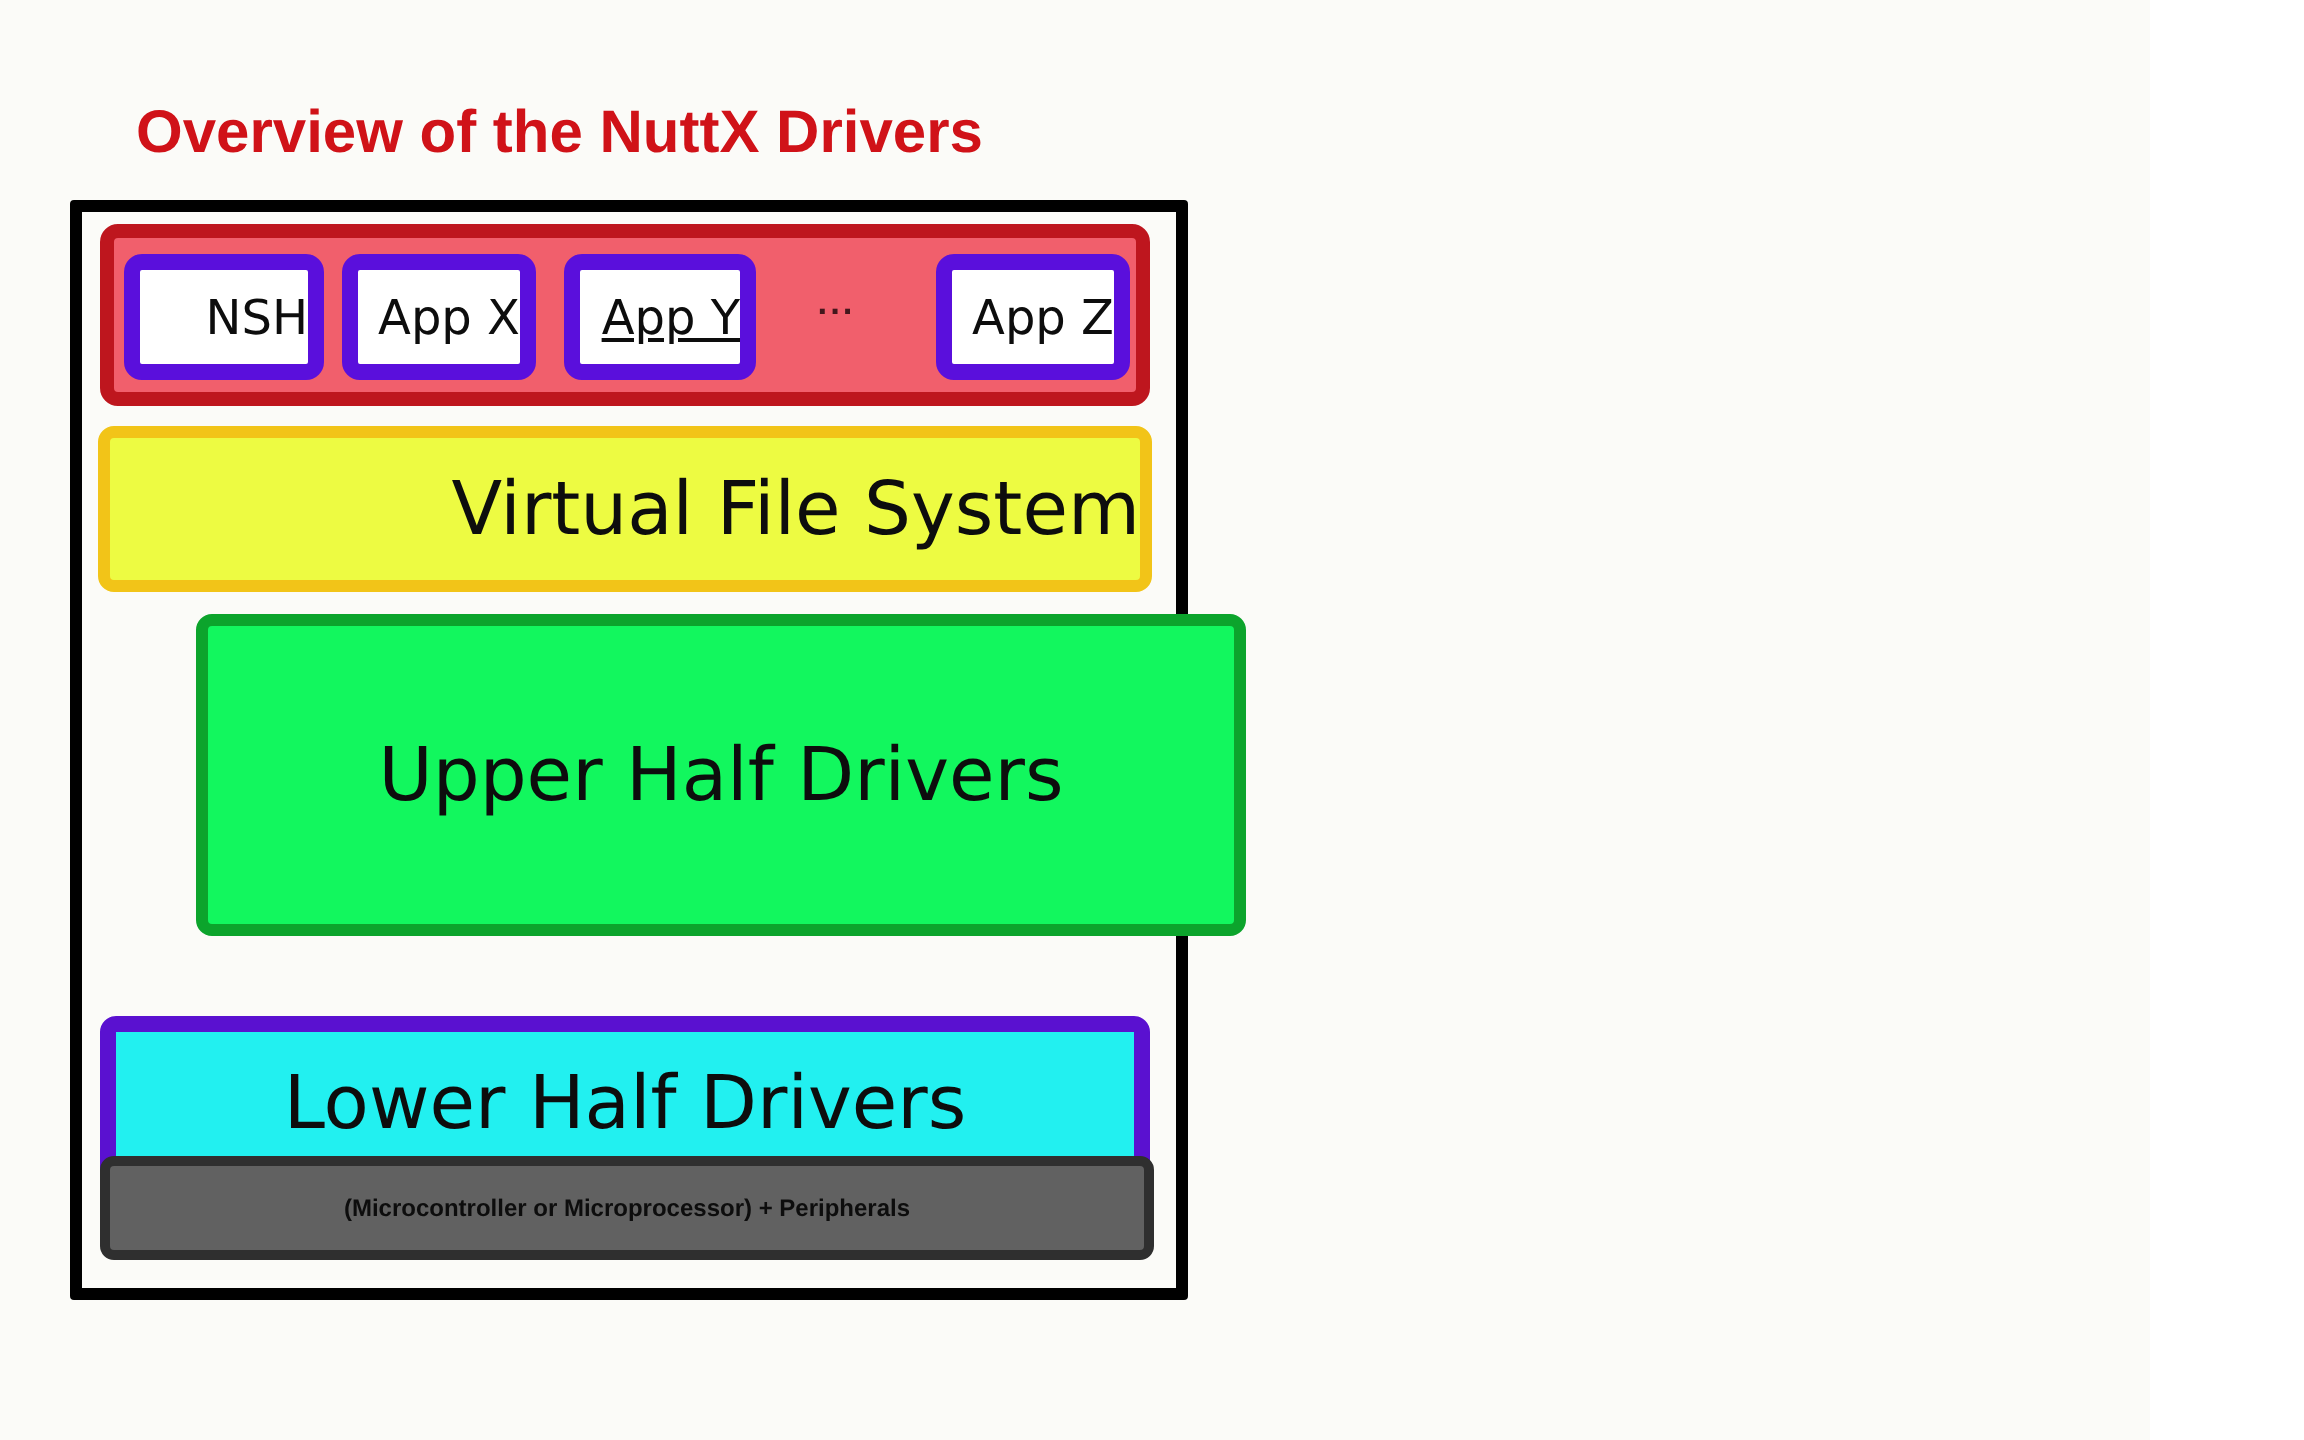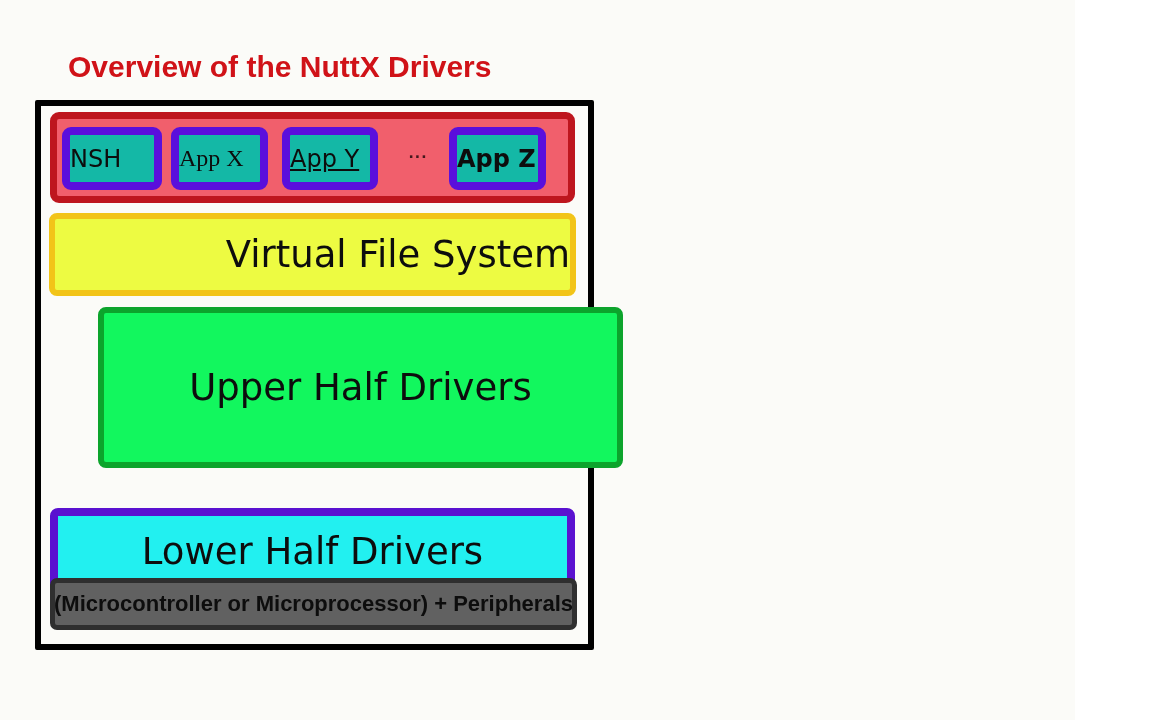--- a/index.html
+++ b/index.html
@@ -52,33 +52,33 @@
     height: 91px;
     background: #F15F6C;
     border: 7px solid #BE161E;
     border-radius: 9px;
   }
   .app-box {
     position: absolute;
     top: 8px;
     height: 63px;
     box-sizing: border-box;
-    background: #14b8a6;
+    background: #ffffff;
     border: 8px solid #5A0FDC;
     border-radius: 9px;
     display: flex;
     align-items: center;
-    justify-content: flex-start;
+    justify-content: flex-end;
     font-size: 24px;
     white-space: nowrap;
   }
   .app-nsh  { left: 5px;   width: 100px; }
-  .app-x    { left: 114px; width: 97px; font-family: Liberation Serif, serif; }
+  .app-x    { left: 114px; width: 97px; }
   .app-y    { left: 225px; width: 96px; text-decoration: underline; }
-  .app-z    { left: 392px; width: 97px; font-weight: bold; }
+  .app-z    { left: 411px; width: 97px; }
   .ellipsis {
     position: absolute;
     left: 336px;
     top: 26px;
     width: 50px;
     text-align: center;
     font-size: 14px;
     font-weight: 700;
     color: #44171c;
     letter-spacing: 1px;
@@ -118,21 +118,21 @@
   }
   .hw-layer {
     left: 9px;
     top: 472px;
     width: 527px;
     height: 52px;
     background: #616161;
     border: 5px solid #2F2F2F;
     border-radius: 7px;
     font-family: "Liberation Sans", sans-serif;
-    font-size: 22px;
+    font-size: 12px;
     font-weight: 700;
   }
   .layer-label {
     white-space: nowrap;
   }
 </style>
 </head>
 <body>
 
 <div class="page">

